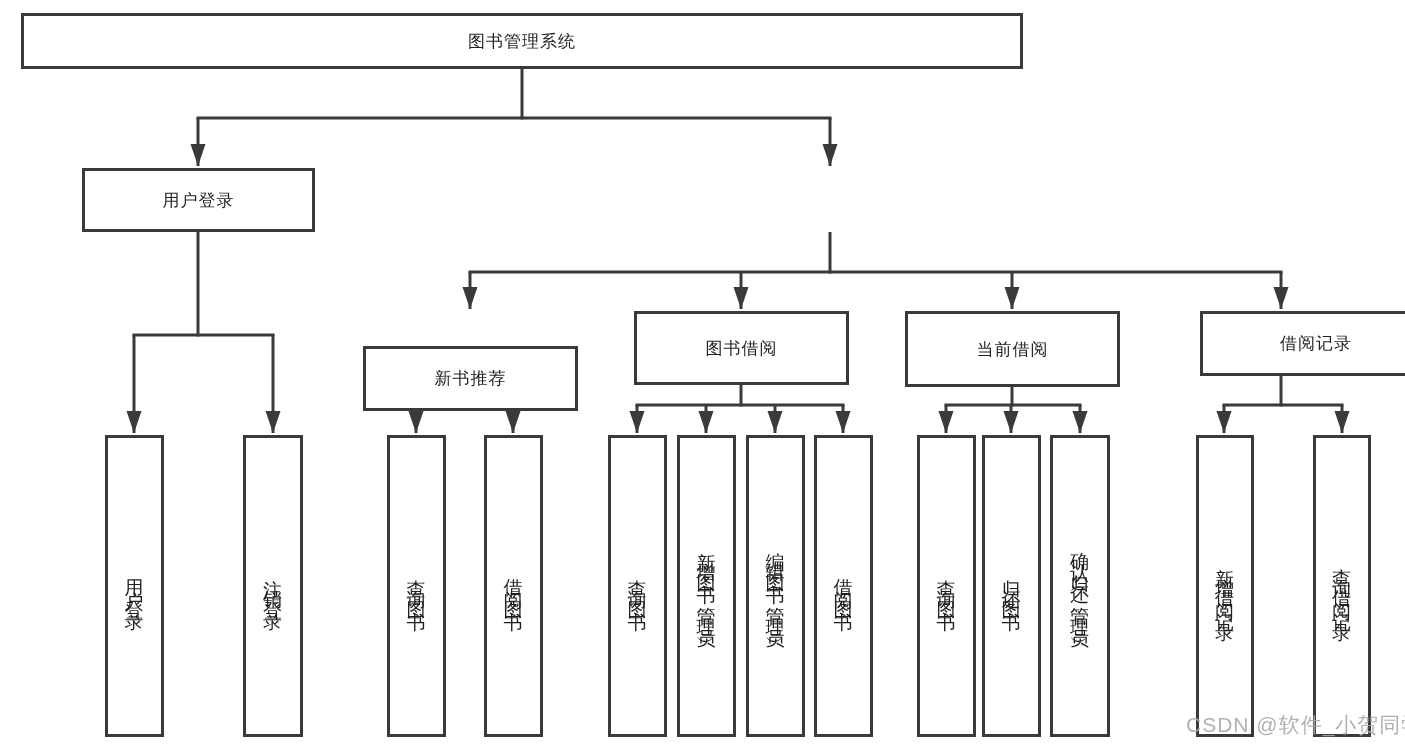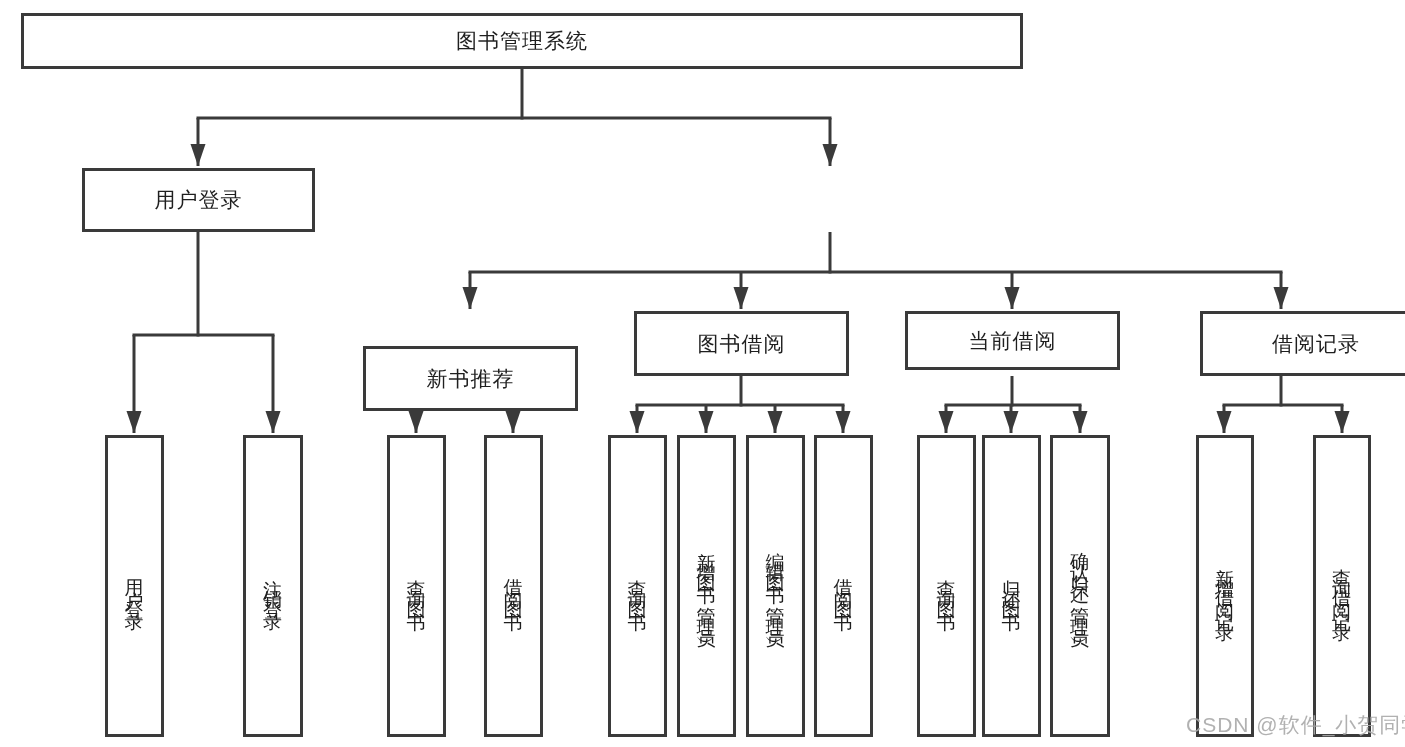--- a/index.html
+++ b/index.html
@@ -27,21 +27,21 @@
     stroke-width: 3;
   }
   .box {
     position: absolute;
     box-sizing: border-box;
     border: 3px solid #3a3a3a;
     background: #ffffff;
     display: flex;
     align-items: center;
     justify-content: center;
-    font-size: 21px;
+    font-size: 17px;
     letter-spacing: 1px;
     color: #1f1f1f;
   }
   .leaf {
     position: absolute;
     box-sizing: border-box;
     border: 3px solid #3a3a3a;
     background: #ffffff;
     display: flex;
     align-items: center;
@@ -138,24 +138,24 @@
     <span>图书管理系统</span>
   </div>
 
   <div class="box" style="left:82px; top:168px; width:233px; height:64px;">
     <span>用户登录</span>
   </div>
 
   <div class="box" style="left:363px; top:311px; width:215px; height:65px;margin-top:35px;">
     <span>新书推荐</span>
   </div>
-  <div class="box" style="left:634px; top:311px; width:215px; height:65px;">
+  <div class="box" style="left:634px; top:311px; width:215px; height:74px;">
     <span>图书借阅</span>
   </div>
-  <div class="box" style="left:905px; top:311px; width:215px; height:59px;">
+  <div class="box" style="left:905px; top:311px; width:215px; height:76px;">
     <span>当前借阅</span>
   </div>
   <div class="box" style="left:1200px; top:311px; width:232px; height:65px;">
     <span>借阅记录</span>
   </div>
 
   <div class="leaf" style="left:105px; top:435px; width:59px; height:302px;">
     <span class="vtext">用户登录</span>
   </div>
   <div class="leaf" style="left:243px; top:435px; width:60px; height:302px;">

